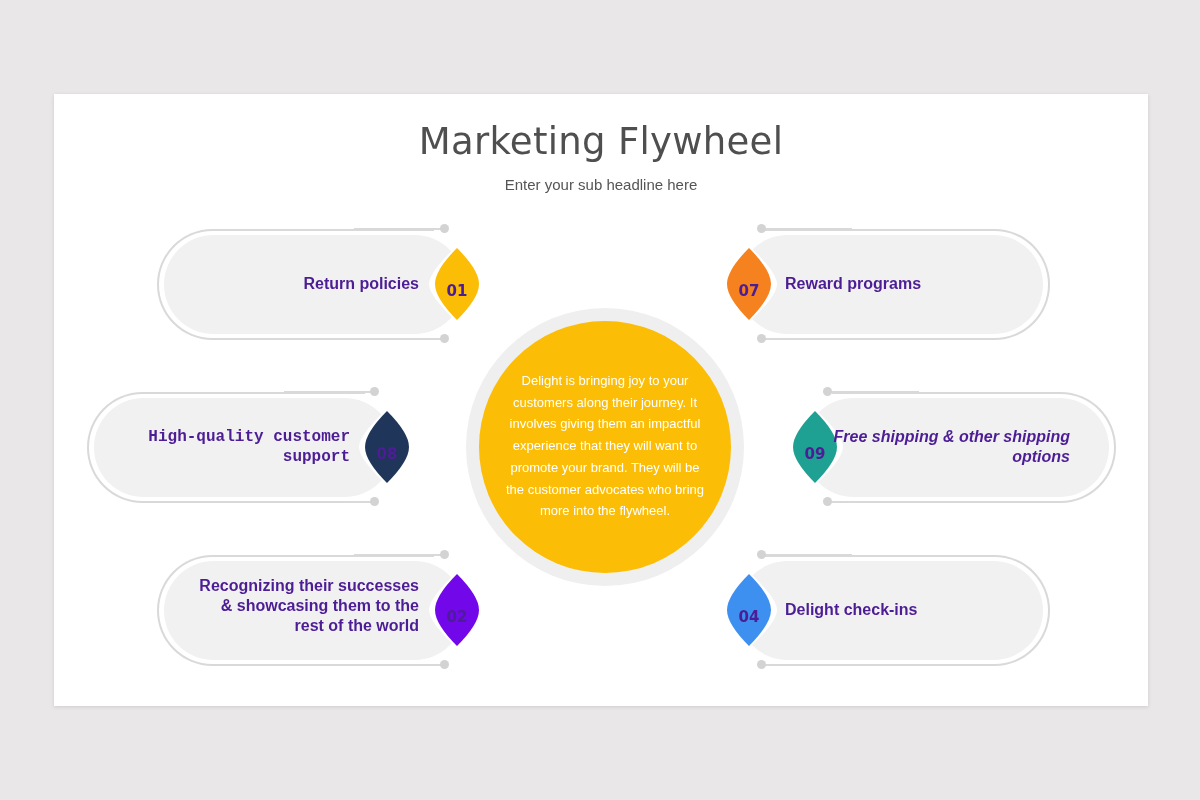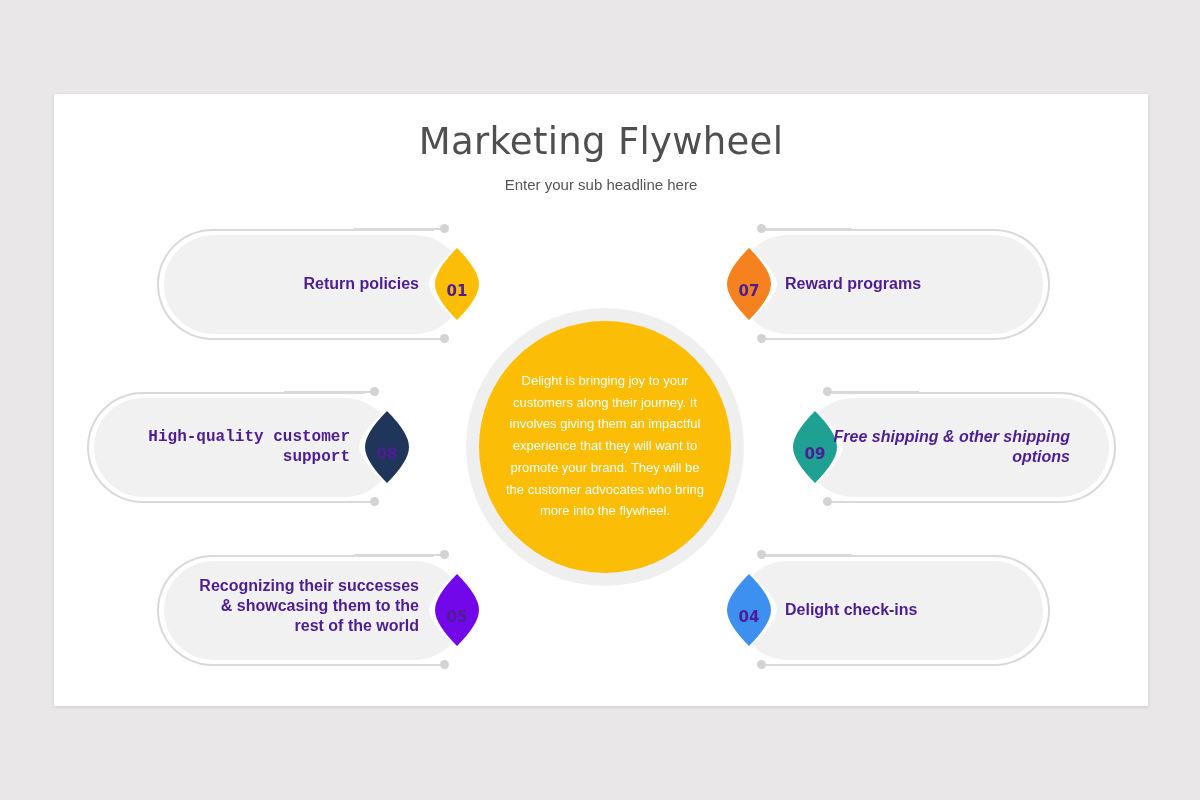--- a/index.html
+++ b/index.html
@@ -148,21 +148,21 @@
     <div class="dot" style="left:386px; top:456px;"></div>
     <div class="dot" style="left:386px; top:566px;"></div>
     <div class="fill" style="left:110px; top:467px; width:300px; height:99px;"></div>
     <svg class="badge-ring" style="left:375px; top:476px;" viewBox="0 0 56 80">
         <path d="M28 2 Q56 28 56 40 Q56 52 28 78 Q0 52 0 40 Q0 28 28 2 Z" fill="#ffffff"></path>
       </svg>
     <svg class="badge" style="left:381px; top:480px;" viewBox="0 0 44 72">
       <path d="M22 0 Q44 22 44 36 Q44 50 22 72 Q0 50 0 36 Q0 22 22 0 Z" fill="#7207ea"></path>
     </svg>
     <div class="badge" style="left:381px; top:480px;">
-        <span>05</span>
+        <span>02</span>
       </div>
     <div class="label left" style="left:140px; top:480px; width:225px; height:64px;">Recognizing their successes &amp; showcasing them to the rest of the world</div>
   </div>
 
   <div>
     <div class="outline" style="left:671px; top:461px; width:325px; height:111px; border-left-color:transparent; border-top-left-radius:0; border-bottom-left-radius:0;"></div>
     <div class="abs" style="left:660px; top:459px; width:50px; height:115px; background:#fff;"></div>
     <div class="abs" style="left:708px; top:460px; width:90px; height:2px; background:#d9d9d9;"></div>
     <div class="abs" style="left:708px; top:570px; width:90px; height:2px; background:#d9d9d9;"></div>
     <div class="dot" style="left:703px; top:456px;"></div>

